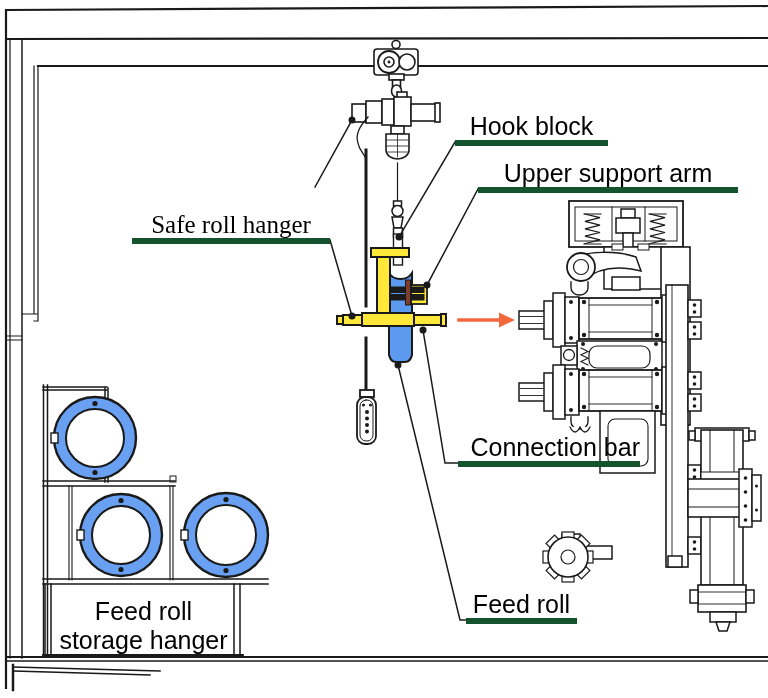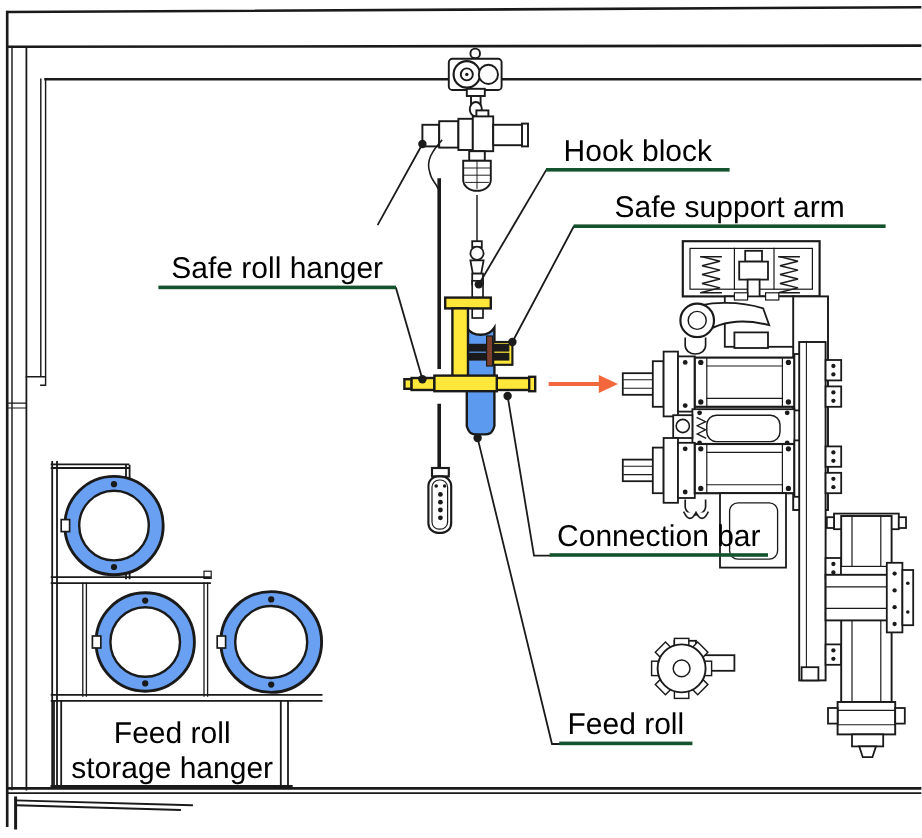--- a/index.html
+++ b/index.html
@@ -1,20 +1,20 @@
 <!DOCTYPE html>
 <html style="--c-line: #1a1a1a; --c-yellow: #ffe83a; --c-roll: #5c9aef; --c-ring: #69a0f2; --c-arrow: #f2683c; --c-pin: #7d3f2c;"><head>
 <meta charset="utf-8">
 <style>
   html,body{margin:0;padding:0;background:#fff;}
   .stage{position:relative;width:768px;height:698px;background:#fff;overflow:hidden;
          font-family:"Liberation Sans", sans-serif;}
   .stage svg{position:absolute;left:0;top:0;}
   .lbl{position:absolute;font-size:25px;line-height:27px;color:#000;text-align:center;
-       border-bottom:3px solid #14532d;white-space:nowrap;}
+       border-bottom:6px solid #14532d;white-space:nowrap;}
   .shelf-lbl{position:absolute;font-size:25px;line-height:29px;color:#000;text-align:center;
        white-space:nowrap;}
 </style>
 </head>
 <body>
 
 <div class="stage">
 <svg width="768" height="698" viewBox="0 0 768 698">
   <g stroke="var(--c-line,#1a1a1a)" fill="none" stroke-linecap="square">
 
@@ -321,22 +321,22 @@
       <circle cx="352" cy="120" r="3.5"></circle>
       <circle cx="352" cy="316" r="3.5"></circle>
       <circle cx="399" cy="237" r="3.5"></circle>
       <circle cx="427" cy="285" r="3.5"></circle>
       <circle cx="423" cy="330" r="3.5"></circle>
       <circle cx="398" cy="365" r="3.5"></circle>
     </g>
   </g>
 </svg>
 
-  <div class="lbl" style="left:132px;top:211px;width:198px;">Safe roll hanger</div>
+  <div class="lbl" style="left:132px;top:211px;width:198px;font-family:Liberation Serif, serif;">Safe roll hanger</div>
   <div class="lbl" style="left:455px;top:113px;width:153px;">Hook block</div>
-  <div class="lbl" style="left:478px;top:160px;width:260px;">Safe support arm</div>
-  <div class="lbl" style="left:458px;top:434px;width:182px;">Connection bar</div>
+  <div class="lbl" style="left:478px;top:160px;width:260px;">Upper support arm</div>
+  <div class="lbl" style="left:458px;top:434px;width:182px;text-align:right;">Connection bar</div>
   <div class="lbl" style="left:466px;top:591px;width:111px;">Feed roll</div>
   <div class="shelf-lbl" style="left:51px;top:597px;width:185px;">
     <div>Feed roll</div>
     <div>storage hanger</div>
   </div>
 </div>
 
 </body></html>

